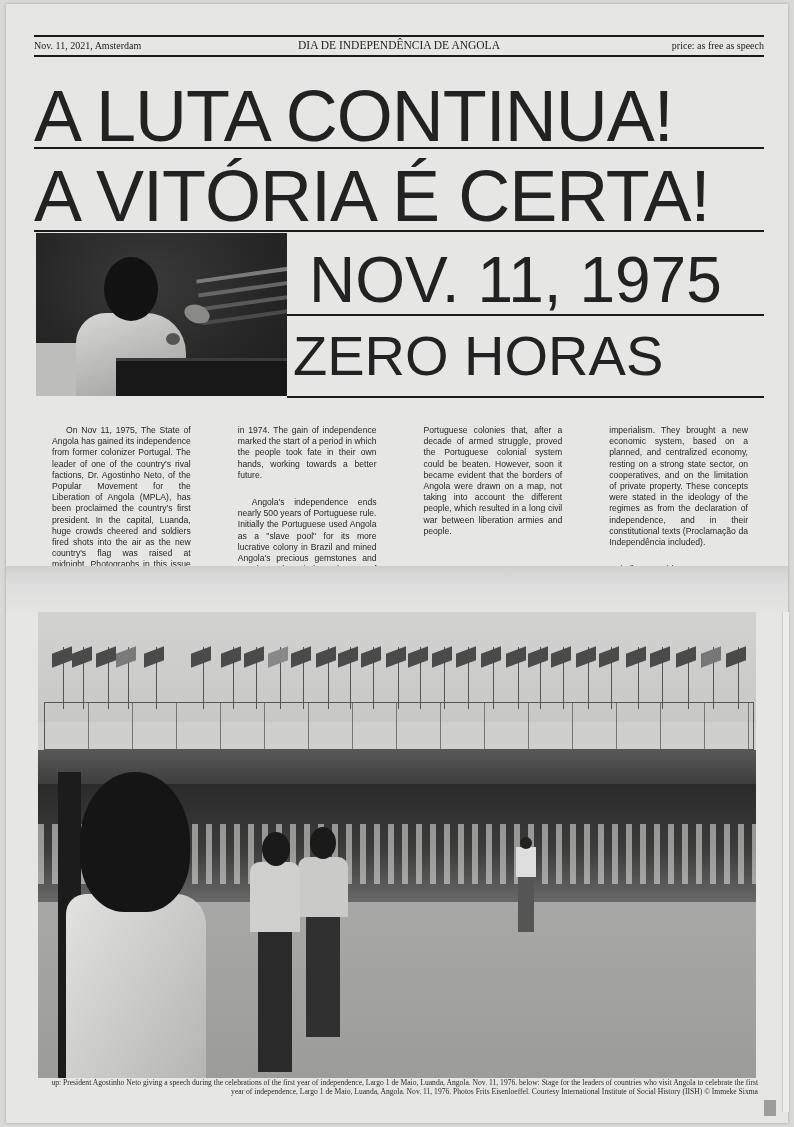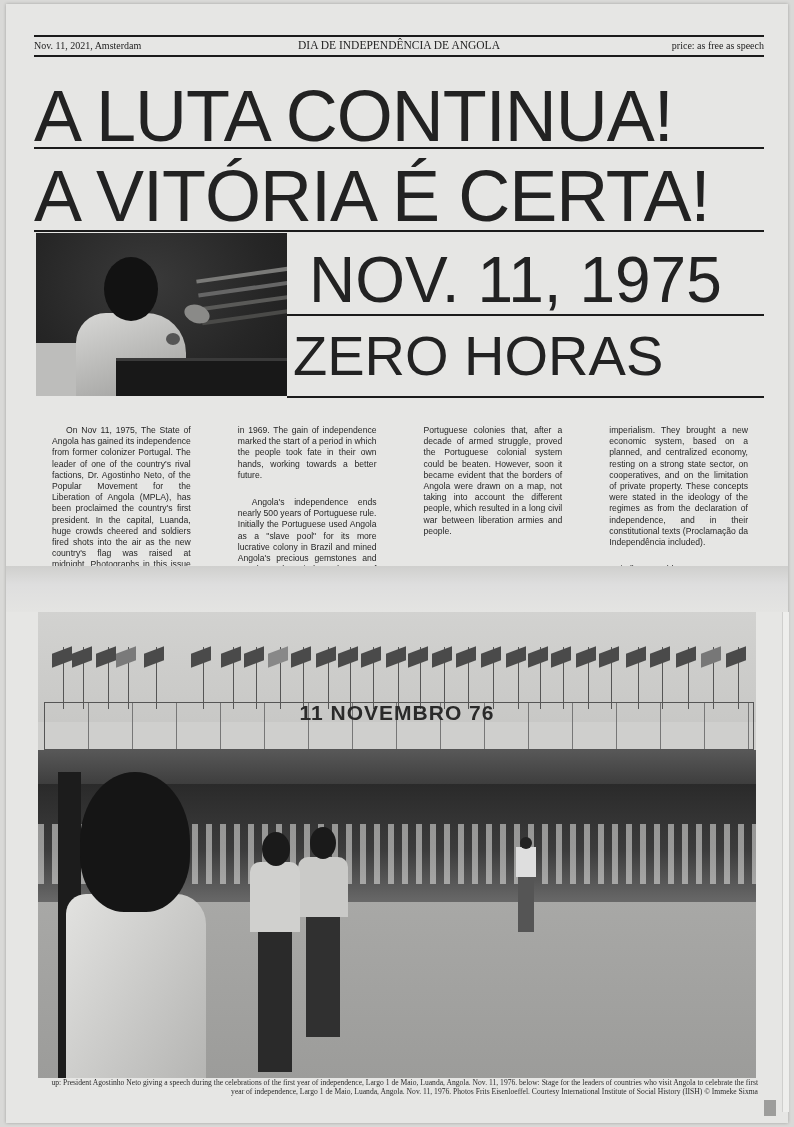--- a/index.html
+++ b/index.html
@@ -91,21 +91,21 @@
 <div class="hl hl3">NOV. 11, 1975</div>
 <div class="rule" style="left:287px;width:477px;top:314px;height:1.5px;"></div>
 <div class="hl hl4">ZERO HORAS</div>
 <div class="rule" style="left:287px;width:477px;top:396px;height:1.5px;"></div>
 
 <div class="cols">
   <div class="col">
     <p>On Nov 11, 1975, The State of Angola has gained its independence from former colonizer Portugal. The leader of one of the country's rival factions, Dr. Agostinho Neto, of the Popular Movement for the Liberation of Angola (MPLA), has been proclaimed the country's first president. In the capital, Luanda, huge crowds cheered and soldiers fired shots into the air as the new country's flag was raised at midnight. Photographs in this issue were taken by Frits Eisenloeffel during the celebrations of the first year of independence in Luanda</p>
   </div>
   <div class="col">
-    <p class="noind">in 1969. The gain of independence marked the start of a period in which the people took fate in their own hands, working towards a better future.</p>
+    <p class="noind">in 1974. The gain of independence marked the start of a period in which the people took fate in their own hands, working towards a better future.</p>
     <p>Angola's independence ends nearly 500 years of Portuguese rule. Initially the Portuguese used Angola as a "slave pool" for its more lucrative colony in Brazil and mined Angola's precious gemstones and metals. The independence of Mozambique and Angola in 1975 marks an important political turning-point in the history of Southern Africa. These were two former</p>
   </div>
   <div class="col">
     <p class="noind">Portuguese colonies that, after a decade of armed struggle, proved the Portuguese colonial system could be beaten. However, soon it became evident that the borders of Angola were drawn on a map, not taking into account the different people, which resulted in a long civil war between liberation armies and people.</p>
   </div>
   <div class="col">
     <p class="noind">imperialism. They brought a new economic system, based on a planned, and centralized economy, resting on a strong state sector, on cooperatives, and on the limitation of private property. These concepts were stated in the ideology of the regimes as from the declaration of independence, and in their constitutional texts (Proclamação da Independência included).</p>
     <p class="sig">Mirelle van Tulder</p>
   </div>
 </div>
@@ -166,21 +166,20 @@
     <div class="pole" style="left:614px"></div>
       <div class="flag" style="left:602px"></div>
     <div class="pole" style="left:640px"></div>
       <div class="flag" style="left:628px"></div>
     <div class="pole" style="left:665px"></div>
       <div class="flag" style="left:653px;background:#777"></div>
     <div class="pole" style="left:690px"></div>
       <div class="flag" style="left:678px"></div>
   </div>
   <div class="scaffold"></div>
-  <div class="banner1">11 NOVEMBRO 76</div>
   <div class="beam"></div>
   <div class="crowd"></div>
   <div class="ground"></div>
   <div class="walker">
       <div class="s"></div>
       <div class="h"></div>
       <div class="l"></div>
     </div>
   <div class="fg3">
       <div class="s"></div>

